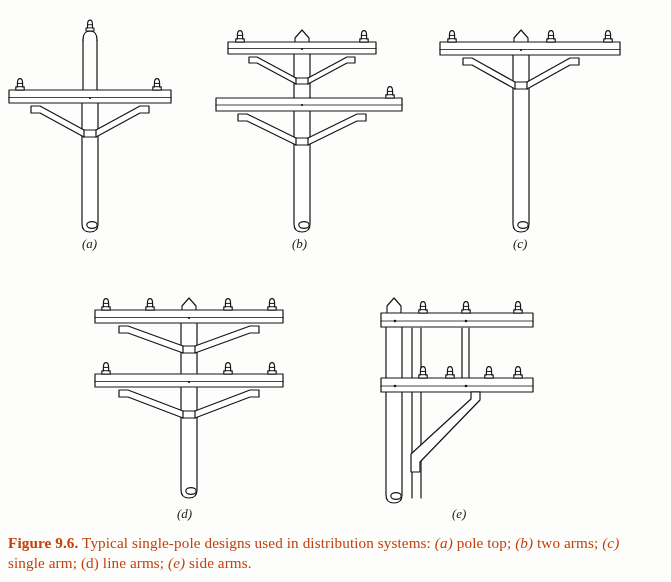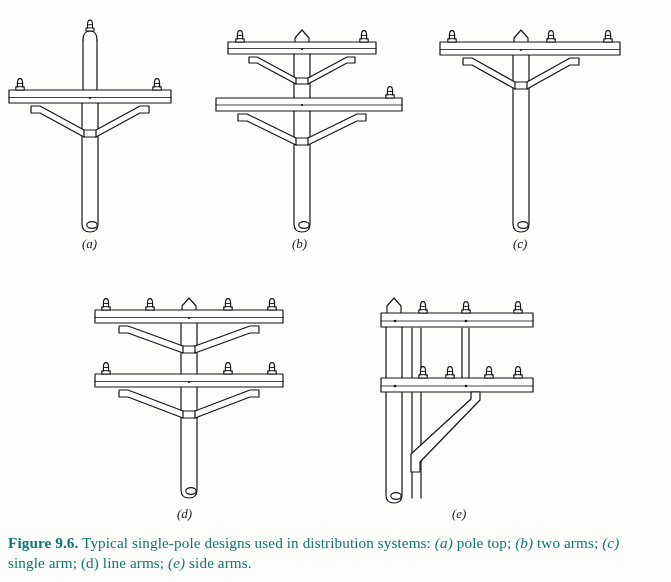--- a/index.html
+++ b/index.html
@@ -25,21 +25,21 @@
     white-space:nowrap;
   }
   #caption{
     position:absolute;
     left:8px;
     top:533px;
     width:640px;
     font-family:"Liberation Serif", serif;
     font-size:15.2px;
     line-height:20px;
-    color:#0f766e;
+    color:#c2410c;
     letter-spacing:0.1px;
   }
   #caption b{font-weight:bold;}
   #caption i{font-style:italic;}
   .sep{display:inline;}
 </style>
 </head>
 <body>
 
 <div id="figure-page" style="background: rgb(253, 253, 251);">

